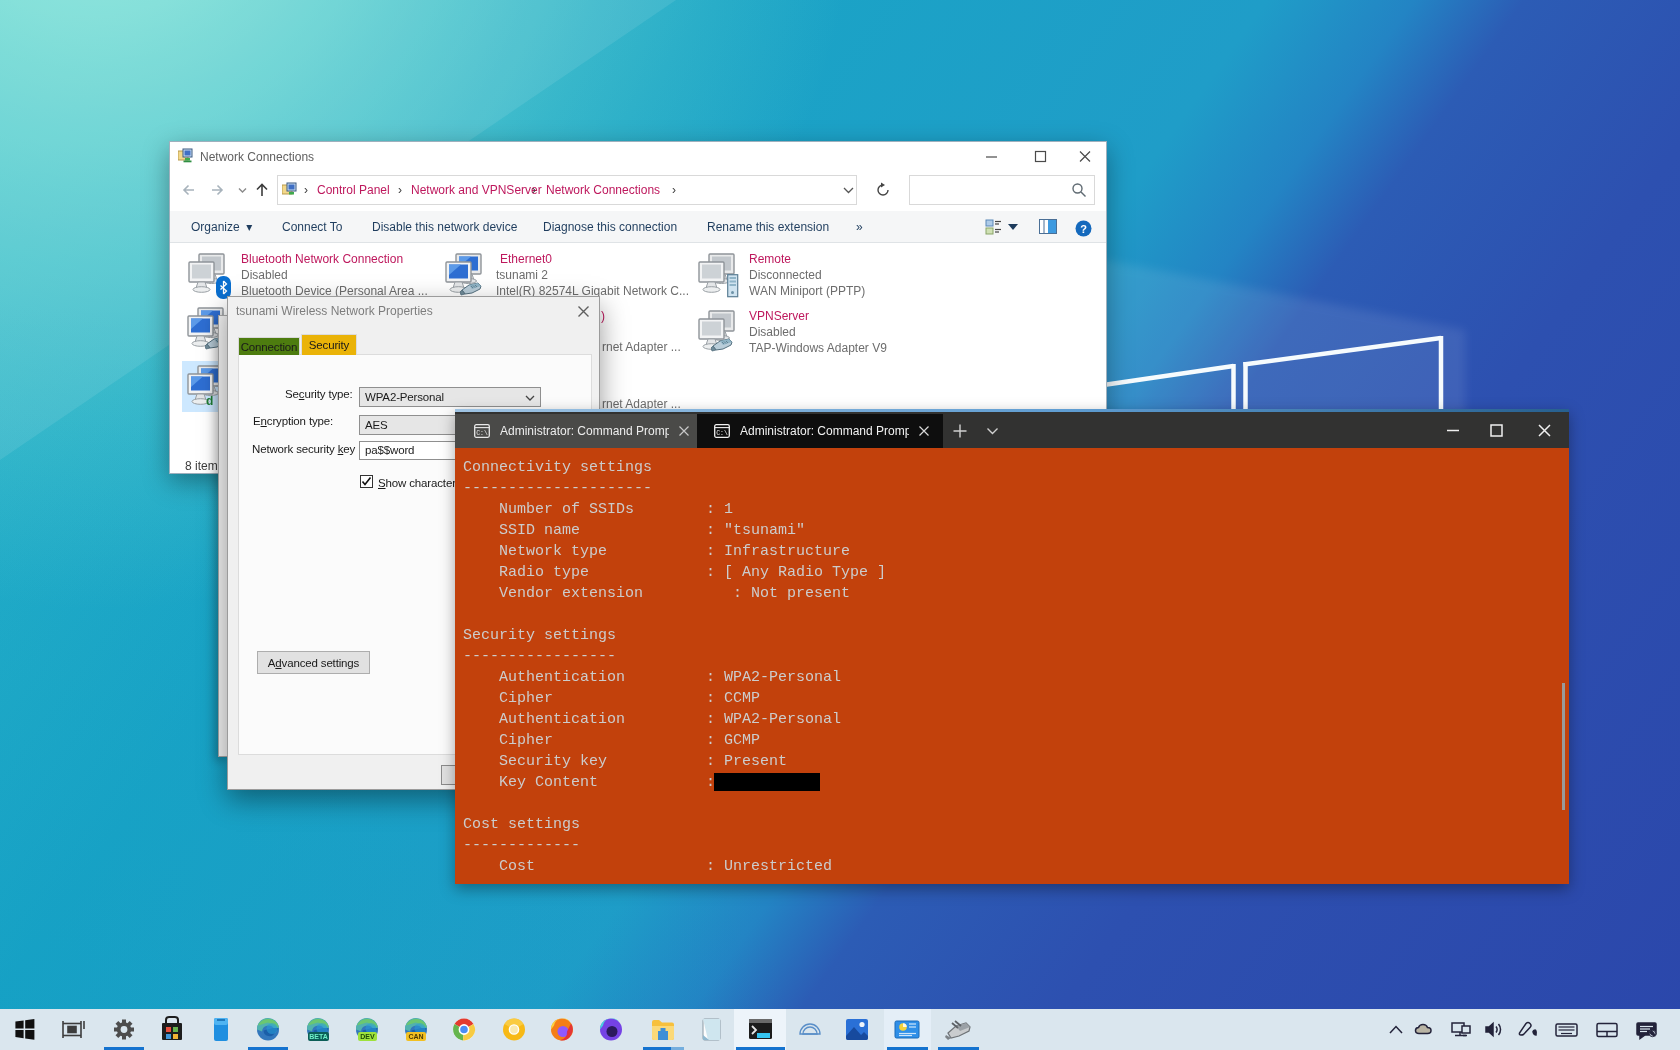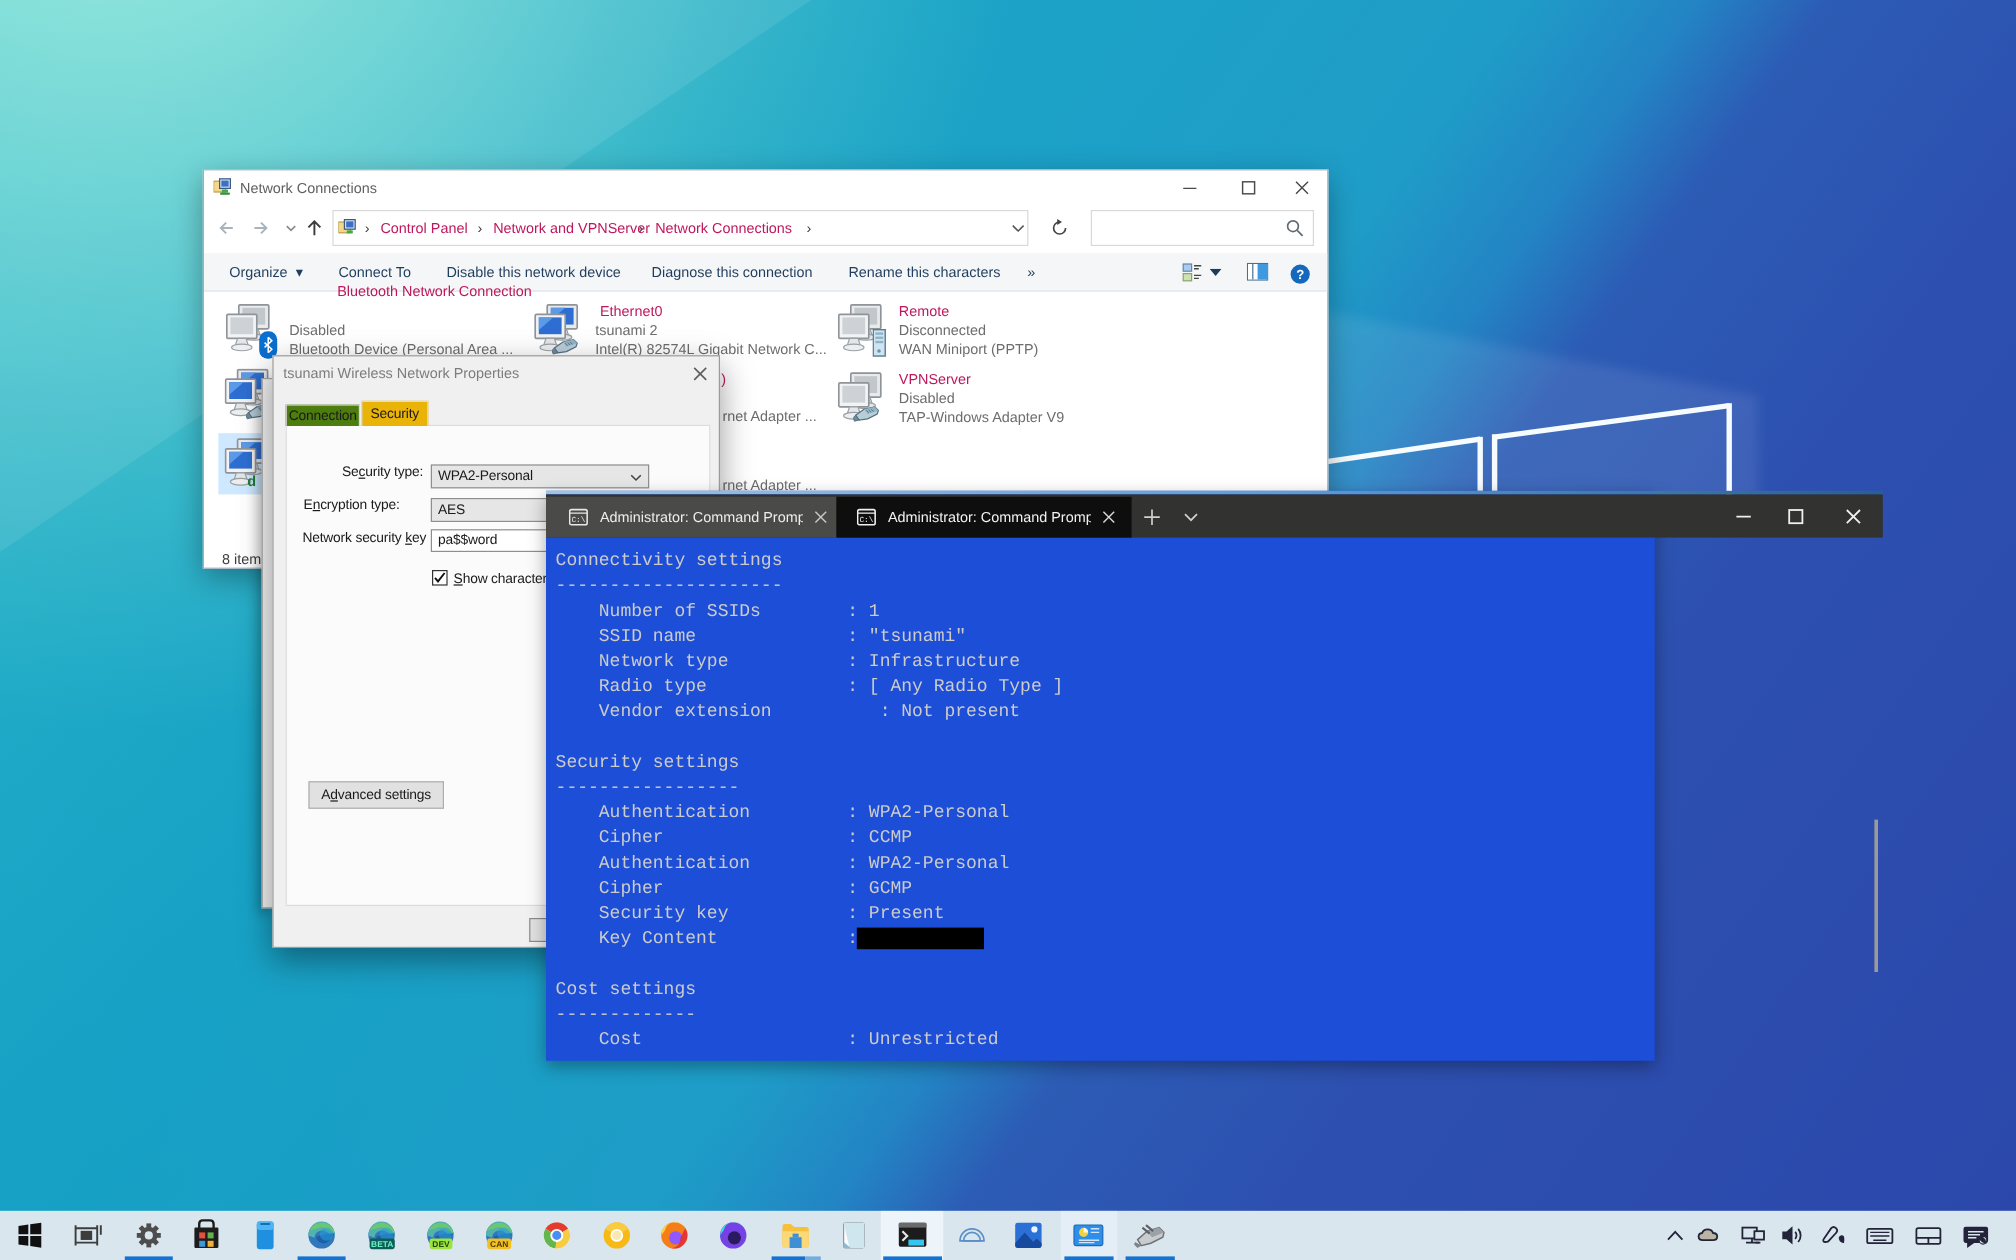--- a/index.html
+++ b/index.html
@@ -111,21 +111,21 @@
   <svg class="abs" style="left:901px;top:40px" width="16" height="16" viewBox="0 0 16 16">
     <circle cx="6.5" cy="6.5" r="4.5" stroke="#5f6a72" stroke-width="1.4" fill="none"></circle>
     <line x1="10" y1="10" x2="14.5" y2="14.5" stroke="#5f6a72" stroke-width="1.4"></line>
   </svg>
 
   <div class="abs" style="left:0px;top:69px;width:936px;height:32px;background:#f5f6f7;border-bottom:1px solid #dfe3e6;"></div>
   <div class="abs t12" style="left:21px;top:78px;color:#1f3d5e;">Organize&nbsp;&nbsp;▾</div>
   <div class="abs t12" style="left:112px;top:78px;color:#1f3d5e;">Connect To</div>
   <div class="abs t12" style="left:202px;top:78px;color:#1f3d5e;">Disable this network device</div>
   <div class="abs t12" style="left:373px;top:78px;color:#1f3d5e;">Diagnose this connection</div>
-  <div class="abs t12" style="left:537px;top:78px;color:#1f3d5e;">Rename this characters</div>
+  <div class="abs t12" style="left:537px;top:78px;color:#1f3d5e;">Rename this extension</div>
   <div class="abs t12" style="left:686px;top:78px;color:#1f3d5e;">»</div>
 
   <svg class="abs" style="left:815px;top:77px" width="18" height="16" viewBox="0 0 18 16">
     <rect x="1" y="1" width="7" height="6" fill="#aecbe8" stroke="#5b87b8" stroke-width="1"></rect>
     <rect x="1" y="9" width="7" height="6" fill="#cfe0b4" stroke="#8aa568" stroke-width="1"></rect>
     <g stroke="#444" stroke-width="1.2">
           <line x1="10" y1="2.5" x2="16" y2="2.5"></line>
           <line x1="10" y1="5" x2="14" y2="5"></line>
           <line x1="10" y1="10.5" x2="16" y2="10.5"></line>
           <line x1="10" y1="13" x2="14" y2="13"></line>
@@ -188,21 +188,21 @@
     </defs>
   </svg>
 
   <svg class="abs" style="left:18px;top:111px" width="38" height="41" viewBox="0 0 38 41">
         <use href="#mon2gray"></use>
       </svg>
   <div class="abs" style="left:46px;top:134px;width:15px;height:23px;background:#0a6fd0;border-radius:7px;"></div>
   <svg class="abs" style="left:46px;top:134px" width="15" height="23" viewBox="0 0 15 23">
     <path d="M 7.5,5 L 7.5,18 M 7.5,5 L 10.5,8 L 4.5,13.5 M 7.5,18 L 10.5,15 L 4.5,9.5" stroke="#fff" stroke-width="1.3" fill="none"></path>
   </svg>
-  <div class="abs t12" style="left:71px;top:94px;margin-left:40px;">Bluetooth Network Connection</div>
+  <div class="abs t12" style="left:71px;top:110px;">Bluetooth Network Connection</div>
   <div class="abs t12 gray" style="left:71px;top:126px;">Disabled</div>
   <div class="abs t12 gray" style="left:71px;top:142px;">Bluetooth Device (Personal Area ...</div>
 
   <svg class="abs" style="left:275px;top:111px" width="38" height="41" viewBox="0 0 38 41">
         <use href="#mon2blue"></use>
       </svg>
   <svg class="abs" style="left:290px;top:138px" width="22" height="16" viewBox="0 0 22 16">
         <use href="#rj45"></use>
       </svg>
   <div class="abs t12" style="left:330px;top:110px;">Ethernet0</div>
@@ -280,21 +280,21 @@
   <svg class="abs" style="left:133px;top:179px" width="11" height="11" viewBox="0 0 11 11">
         <path d="M 1.5,5.5 L 4,8.5 L 9.5,1.5" stroke="#111" stroke-width="1.6" fill="none"></path>
       </svg>
   <div class="abs d12" style="left:150px;top:180px;"><span style="text-decoration:underline">S</span>how characters</div>
 
   <div class="abs" style="left:29px;top:354px;width:113px;height:23px;background:#e1e1e1;border:1px solid #adadad;font-size:11.5px;letter-spacing:-0.15px;color:#1a1a1a;text-align:center;line-height:22px;">A<span style="text-decoration:underline">d</span>vanced settings</div>
 
   <div class="abs" style="left:213px;top:468px;width:75px;height:20px;background:#e1e1e1;border:1px solid #8b8b8b;"></div>
 </div>
 
-<div class="abs" id="terminal" style="left:455px;top:409px;width:924px;height:475px;background:#1d4ed8;box-shadow:0 5px 14px rgba(0,0,0,0.35);">
+<div class="abs" id="terminal" style="left:455px;top:409px;width:1114px;height:475px;background:#c2410c;box-shadow:0 5px 14px rgba(0,0,0,0.35);">
   <div class="abs" style="left:0;top:0;width:1114px;height:3px;background:linear-gradient(90deg,#9fc3e2,#5f9dd2 55%,#27608f);"></div>
   <div class="abs" style="left:0;top:3px;width:1114px;height:36px;background:#323231;"></div>
 
   <div class="abs" style="left:0px;top:5px;width:242px;height:34px;background:#4a4a48;"></div>
   <svg class="abs" style="left:19px;top:14px" width="16" height="16" viewBox="0 0 16 16">
     <rect x="0.7" y="1.7" width="14.6" height="12.6" rx="1.5" fill="none" stroke="#e8e8e8" stroke-width="1.3"></rect>
     <line x1="0.7" y1="4.6" x2="15.3" y2="4.6" stroke="#e8e8e8" stroke-width="1.1"></line>
     <text x="2.2" y="12" font-size="6.5" fill="#e8e8e8" font-family="Liberation Mono">C:\</text>
   </svg>
   <div class="abs" style="left:45px;top:15px;width:169px;overflow:hidden;font-size:12px;color:#ededed;white-space:nowrap;">Administrator: Command Promp</div>

